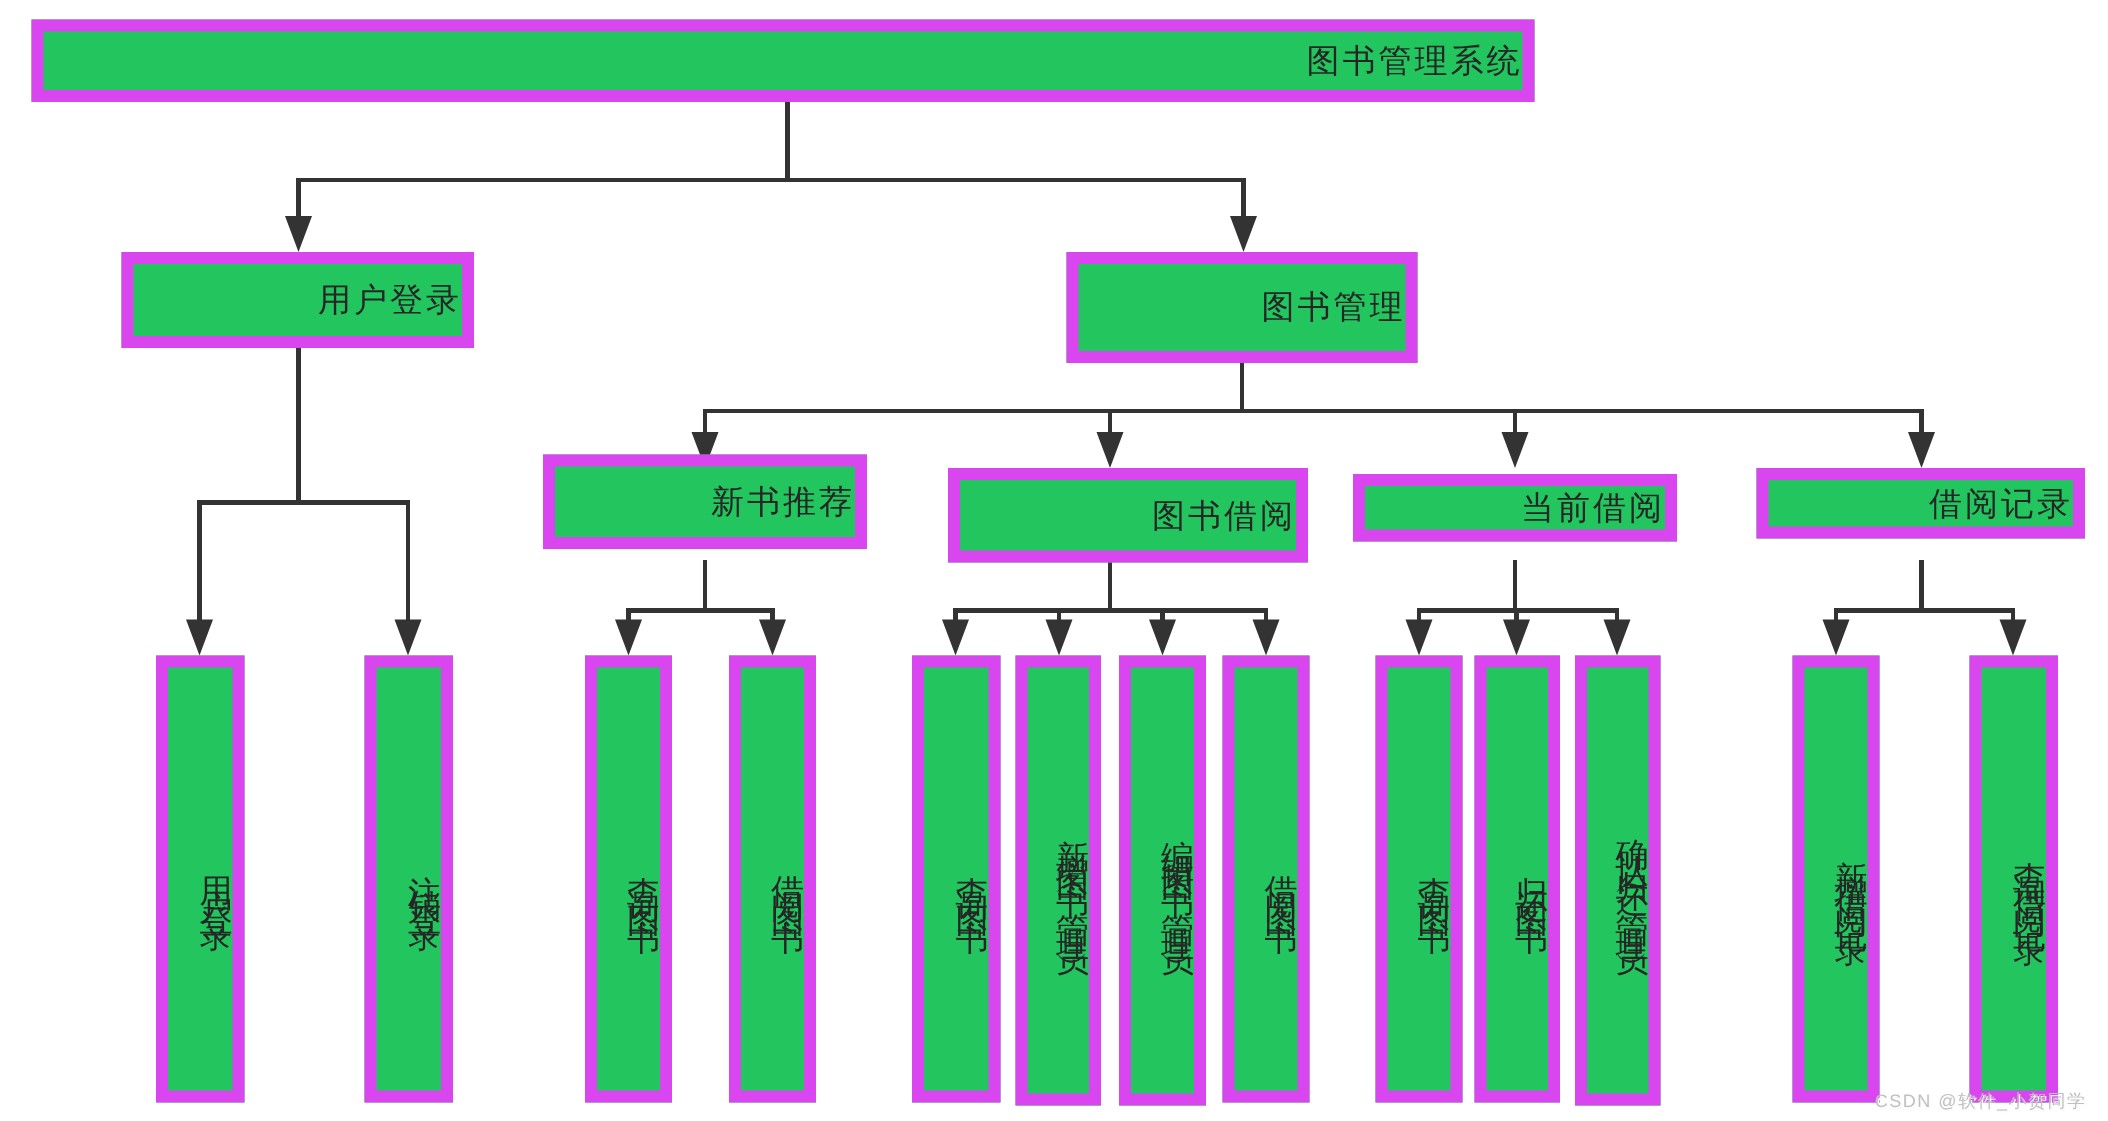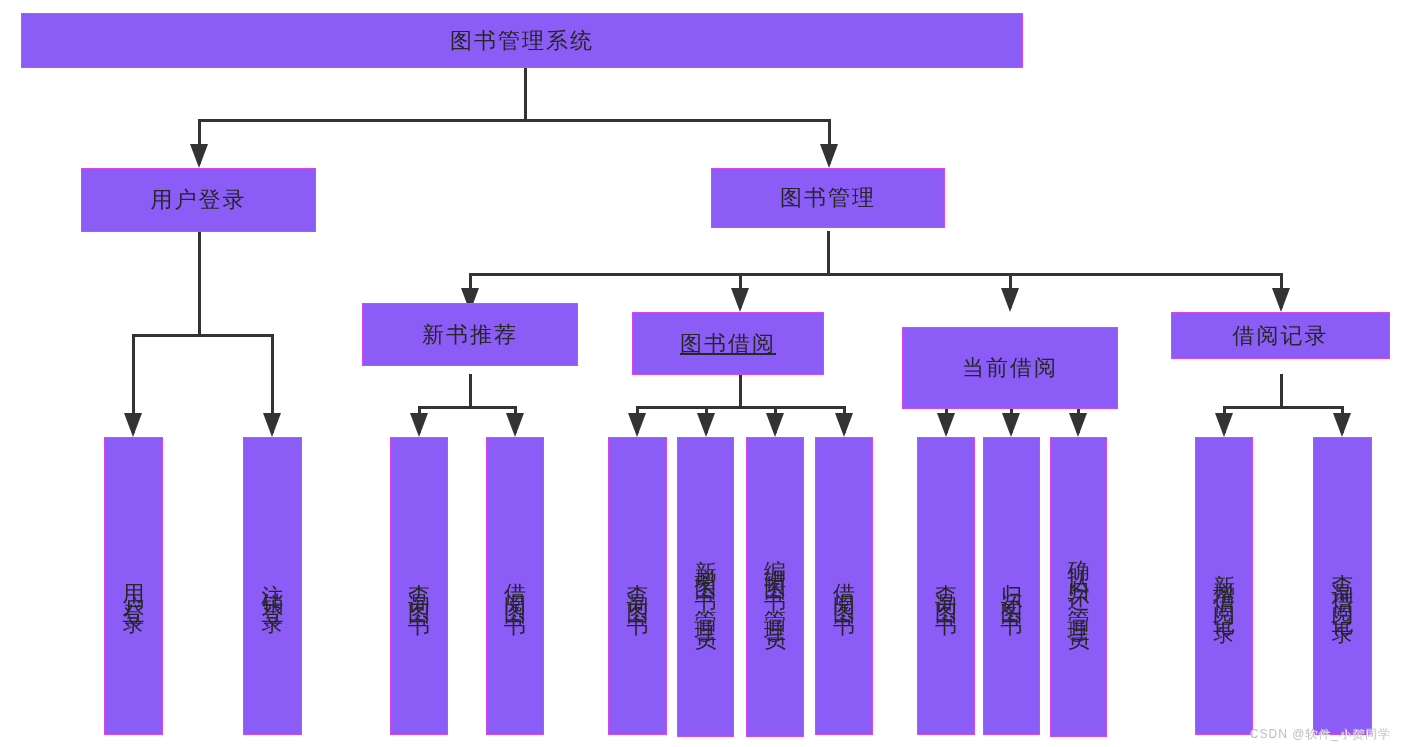--- a/index.html
+++ b/index.html
@@ -7,25 +7,25 @@
     position:relative;
     width:1405px;height:747px;
     background:#ffffff;
     font-family:"Liberation Sans","DejaVu Sans",sans-serif;
     overflow:hidden;
   }
   svg.connectors{position:absolute;left:0;top:0;z-index:1;}
   .node{
     position:absolute;
     box-sizing:border-box;
-    border:1px solid #d946ef;
-    background:#8b5cf6;
+    border:8px solid #d946ef;
+    background:#22c55e;
     display:flex;
     align-items:center;
-    justify-content:center;
+    justify-content:flex-end;
     color:#262626;
     z-index:2;
   }
   .node.h-label{font-size:22px;letter-spacing:2px;}
   .node.leaf{
     font-size:22px;
   }
   .node.leaf .vtext{
     writing-mode:vertical-rl;
     letter-spacing:10px;
@@ -117,31 +117,31 @@
     </g>
   </svg>
 
   <div class="node h-label" style="left:21px;top:13px;width:1002px;height:55px;">
     <span>图书管理系统</span>
   </div>
 
   <div class="node h-label" style="left:81px;top:168px;width:235px;height:64px;">
     <span>用户登录</span>
   </div>
-  <div class="node h-label" style="left:711px;top:168px;width:234px;height:60px;">
+  <div class="node h-label" style="left:711px;top:168px;width:234px;height:74px;">
     <span>图书管理</span>
   </div>
 
   <div class="node h-label" style="left:362px;top:303px;width:216px;height:63px;">
     <span>新书推荐</span>
   </div>
-  <div class="node h-label" style="left:632px;top:312px;width:192px;height:63px;text-decoration:underline;">
+  <div class="node h-label" style="left:632px;top:312px;width:240px;height:63px;">
     <span>图书借阅</span>
   </div>
-  <div class="node h-label" style="left:902px;top:327px;width:216px;height:82px;">
+  <div class="node h-label" style="left:902px;top:316px;width:216px;height:45px;">
     <span>当前借阅</span>
   </div>
   <div class="node h-label" style="left:1171px;top:312px;width:219px;height:47px;">
     <span>借阅记录</span>
   </div>
 
   <div class="node leaf" style="left:104px;top:437px;width:59px;height:298px;">
     <span class="vtext">用户登录</span>
   </div>
   <div class="node leaf" style="left:243px;top:437px;width:59px;height:298px;">

